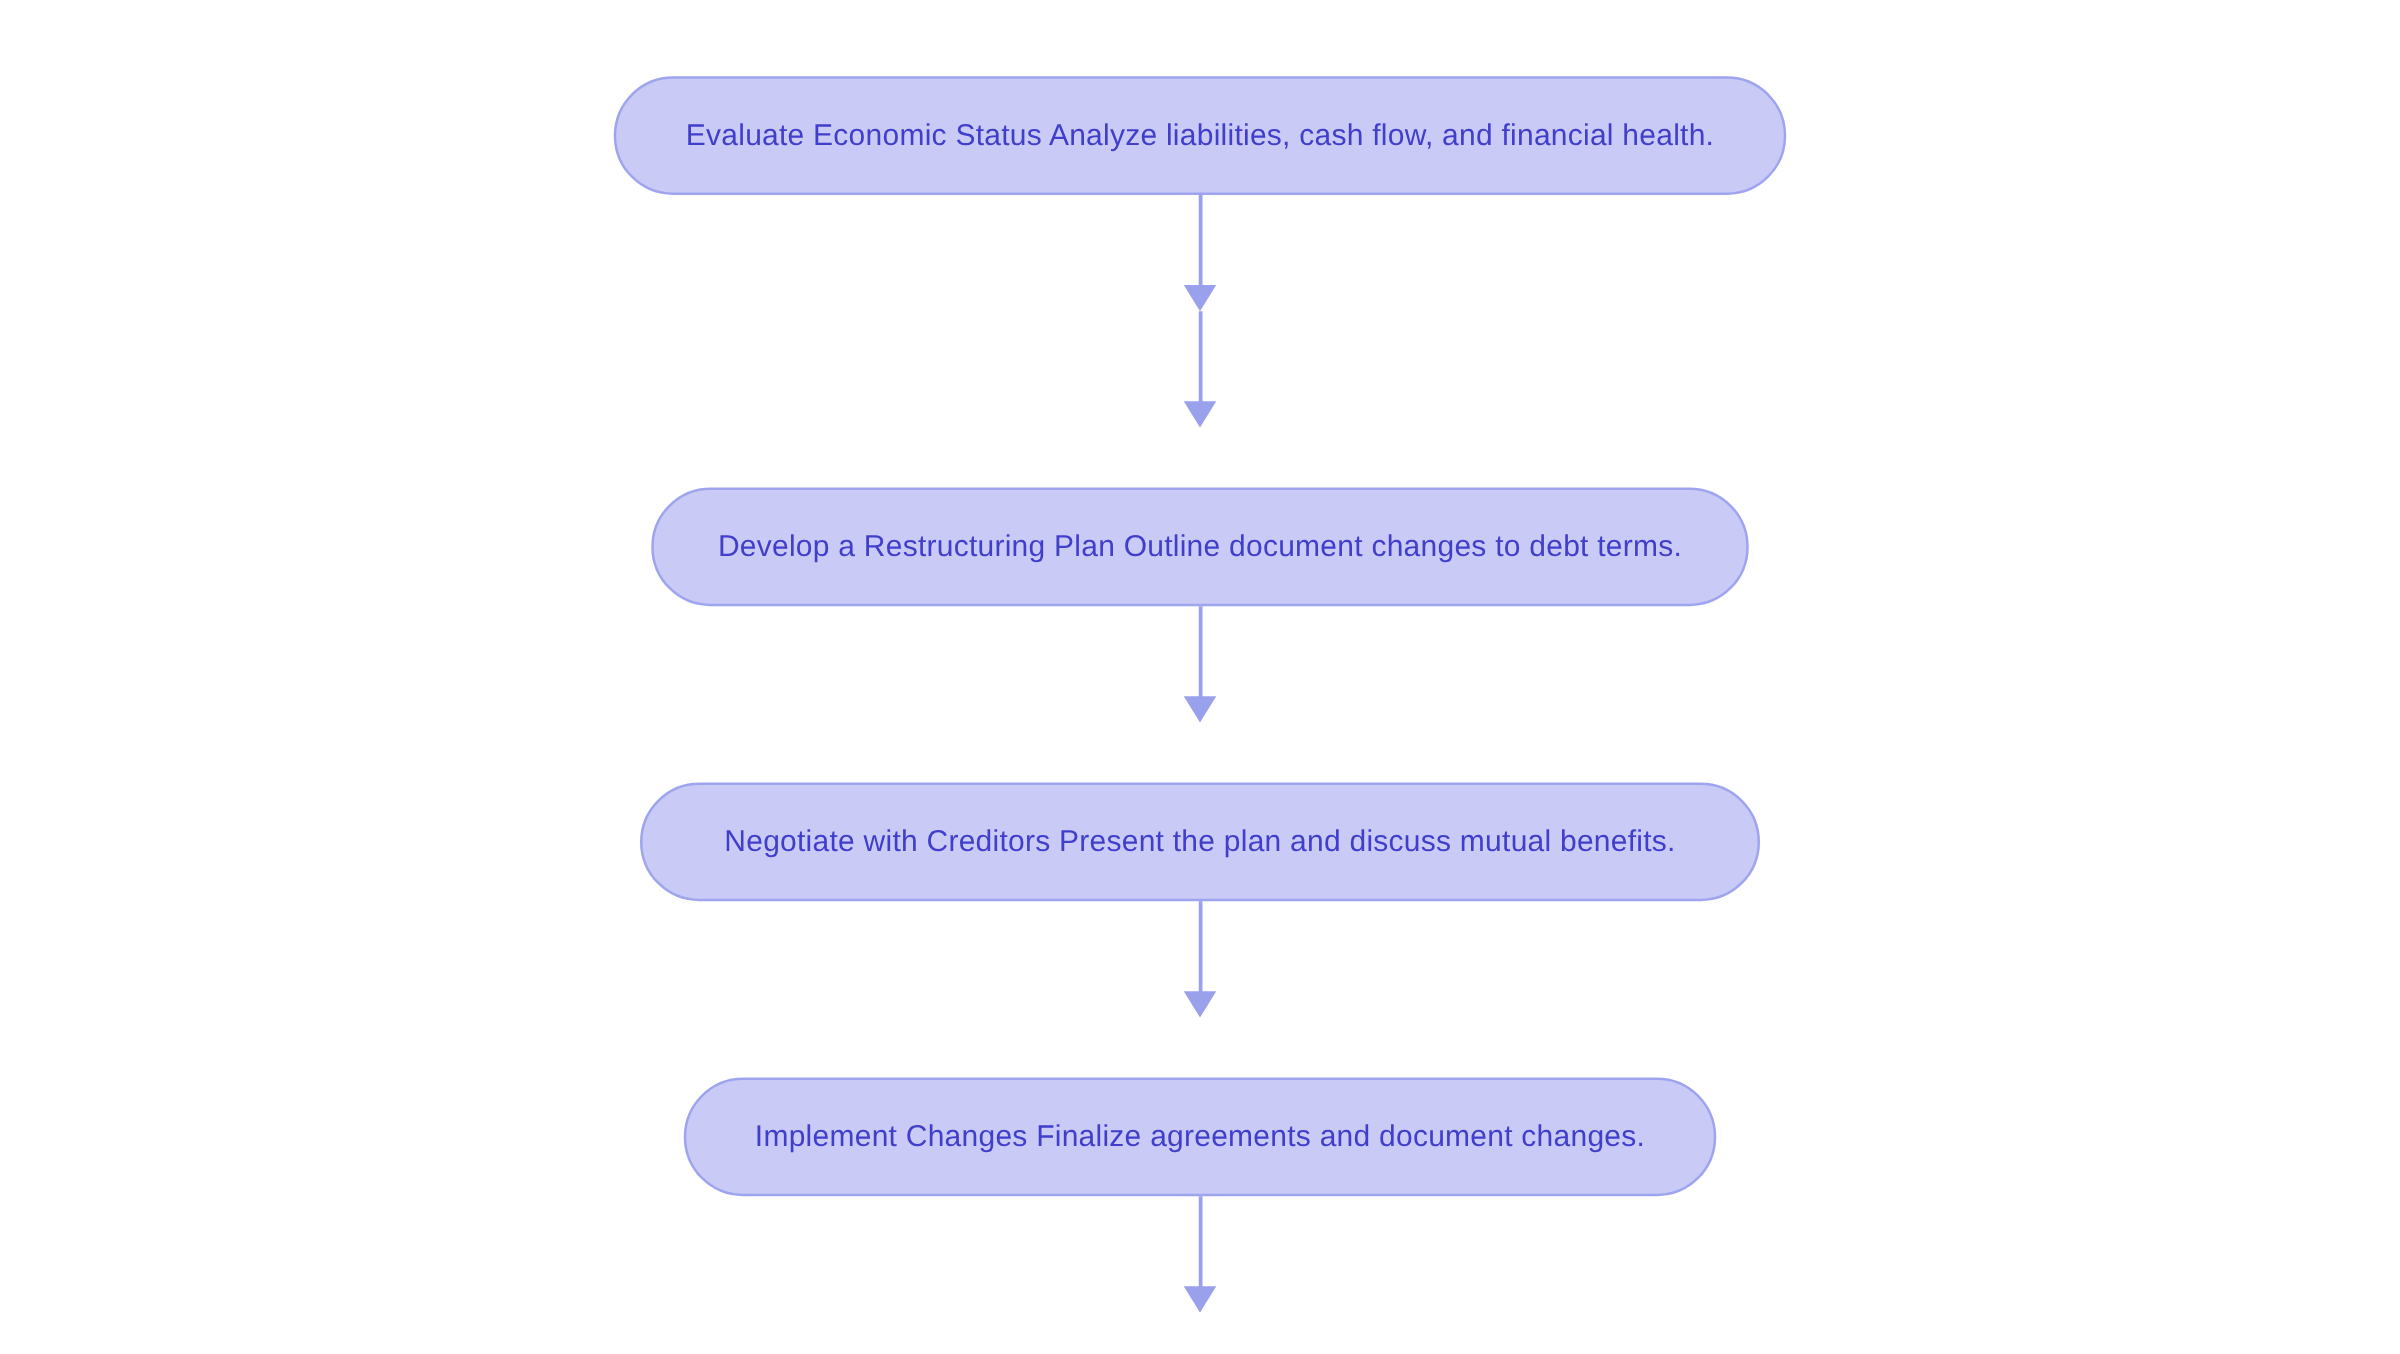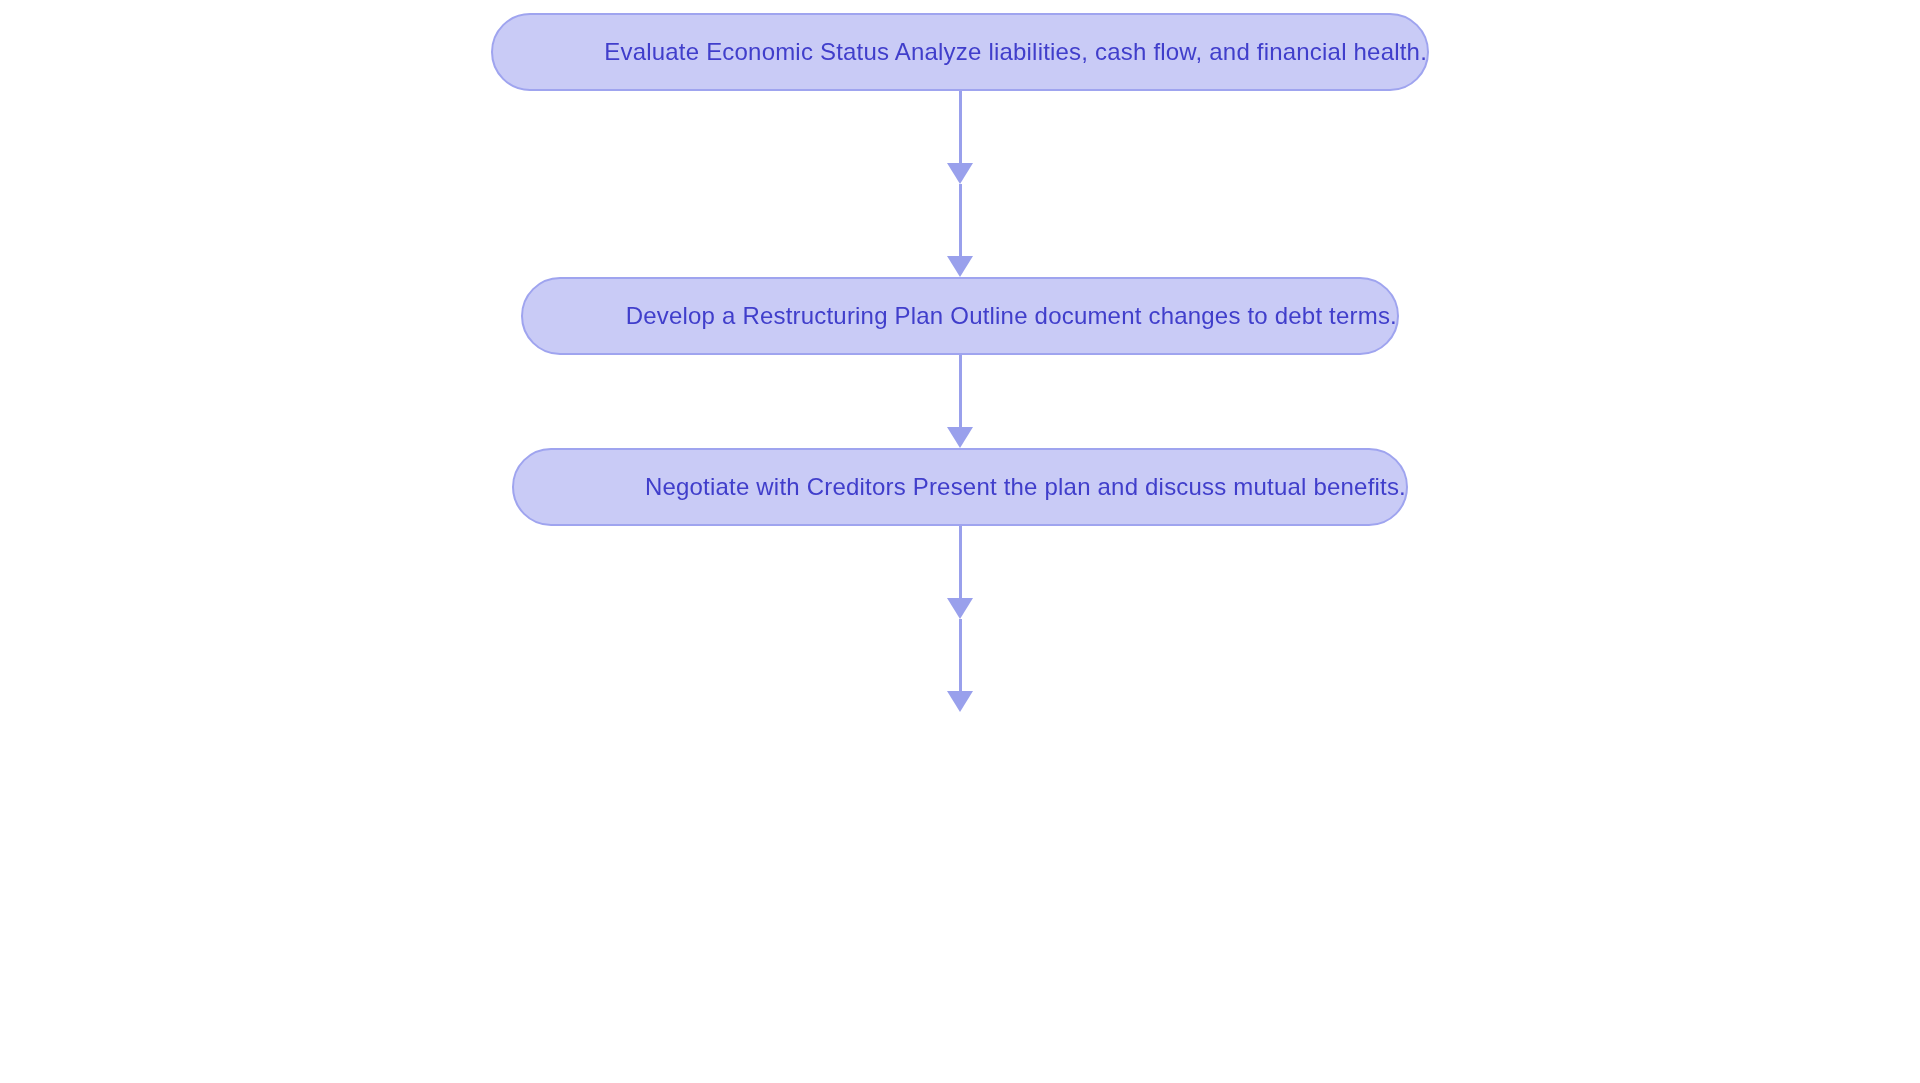--- a/index.html
+++ b/index.html
@@ -15,29 +15,30 @@
   }
   .flowchart {
     width: 1920px;
     display: flex;
     flex-direction: column;
     align-items: center;
     padding-top: 13px;
     box-sizing: border-box;
   }
   .node {
-    height: 78px;
+    height: 95px;
     box-sizing: border-box;
     border-radius: 48.5px;
     background: var(--node-fill, #c9cbf6);
     border: 2px solid var(--node-border, #9fa4ef);
     display: flex;
     align-items: center;
-    justify-content: flex-end;
+    justify-content: center;
     flex: 0 0 auto;
+    margin-top: 48px;
   }
   .node-label {
     color: var(--node-text, #403ecb);
     font-size: 24px;
     line-height: 1;
     white-space: nowrap;
     letter-spacing: 0.2px;
   }
   .node-1 { width: 938px; }
   .node-2 { width: 842px; }
@@ -97,20 +98,23 @@
 
   <div class="node node-4">
     <span class="node-label">Negotiate with Creditors Present the plan and discuss mutual benefits.</span>
   </div>
 
   <div class="arrow">
     <div class="arrow-line"></div>
     <div class="arrow-head"></div>
   </div>
 
+  <div class="node node-5">
+    <span class="node-label">Implement Changes Finalize agreements and document changes.</span>
+  </div>
 
   <div class="arrow">
     <div class="arrow-line"></div>
     <div class="arrow-head"></div>
   </div>
 
 
 </div>
 
 </body></html>

